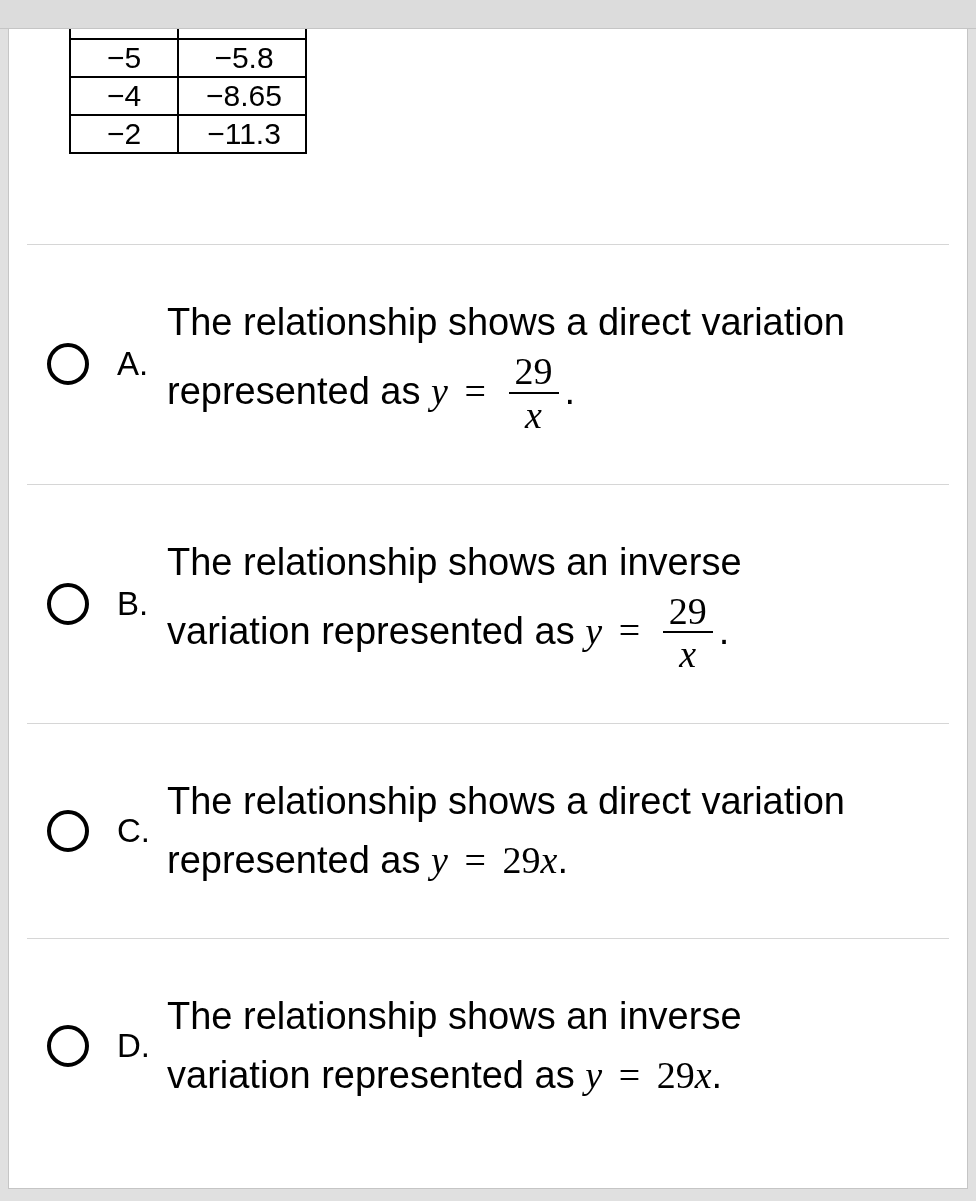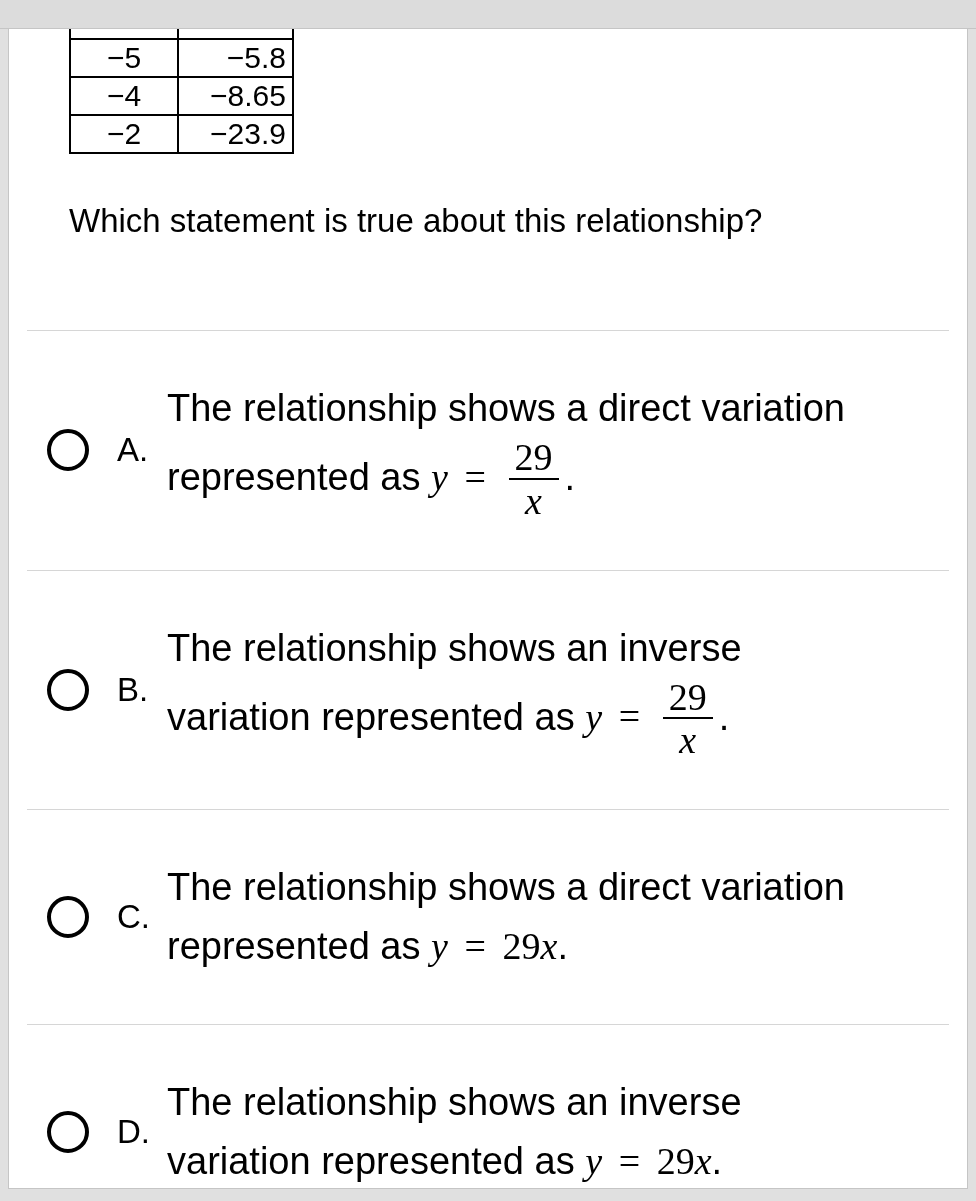--- a/index.html
+++ b/index.html
@@ -42,21 +42,21 @@
   .data-table td {
     border: 2px solid #000;
     font-size: 30px;
     height: 38px;
     box-sizing: border-box;
     padding: 0 6px;
     vertical-align: middle;
     line-height: 1;
   }
   .data-table td.col-x { width: 108px; text-align: center; }
-  .data-table td.col-y { width: 115px; text-align: right; padding-left: 10px; }
+  .data-table td.col-y { width: 128px; text-align: center; padding-left: 10px; }
   .data-table tr.clipped td {
     border-top: none;
     height: 16px;
     font-size: 1px;
     color: transparent;
     overflow: hidden;
     position: relative;
   }
   .clip-tail { position:absolute; bottom:-4px; left:0; right:0; font-size:30px; color:#000; line-height:30px; text-align:center;}
   .clip-tail.left { text-align:center; }
@@ -133,26 +133,25 @@
       <tr>
         <td class="col-x">−5</td>
         <td class="col-y">−5.8</td>
       </tr>
       <tr>
         <td class="col-x">−4</td>
         <td class="col-y">−8.65</td>
       </tr>
       <tr>
         <td class="col-x">−2</td>
-        <td class="col-y">−23.9</td>
+        <td class="col-y">−11.3</td>
       </tr>
     </tbody>
       </table>
 
-    <div class="question-prompt">Which statement is true about this relationship?</div>
 
     <div class="choices">
 
       <div class="choice">
         <div class="radio"></div>
         <div class="letter">A.</div>
         <div class="body">
           <span>The relationship shows a direct variation</span><br>
           <span>represented as </span><span class="math-y">y</span>
           <span class="eq">=</span>

